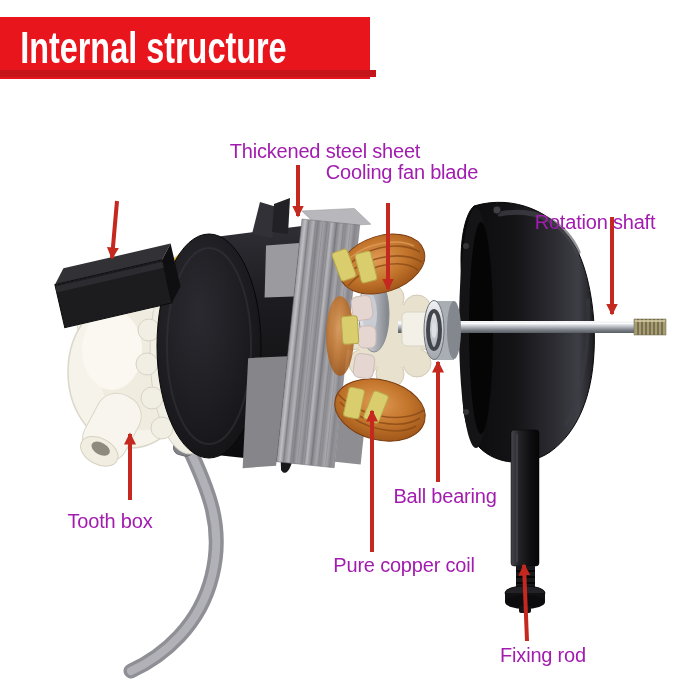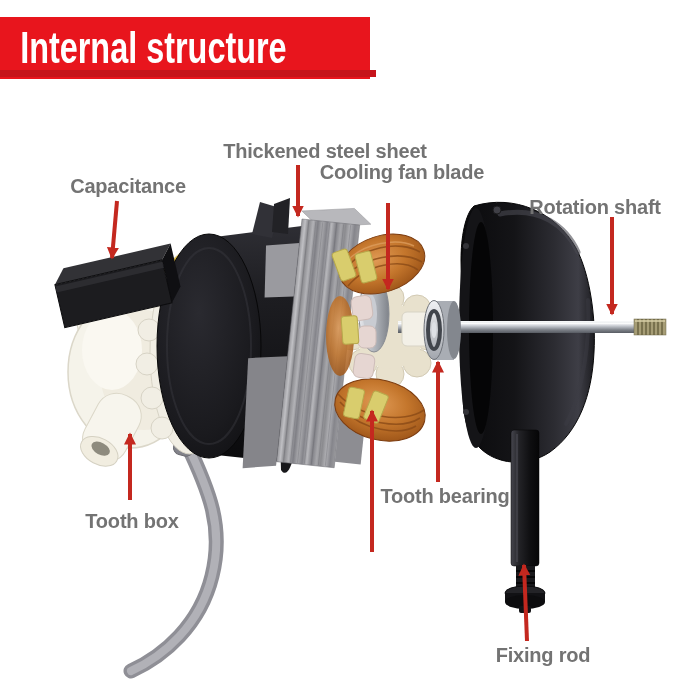--- a/index.html
+++ b/index.html
@@ -3,22 +3,22 @@
 <meta charset="utf-8">
 <style>
   html,body{margin:0;padding:0;background:#ffffff;}
   #stage{position:relative;width:700px;height:700px;background:#ffffff;overflow:hidden;
          font-family:"Liberation Sans",sans-serif;}
   .banner{position:absolute;left:0;top:5px;width:370px;height:62px;background:#e8151d;
           display:flex;align-items:center;margin-top:12px;}
   .banner-text{color:#ffffff;font-size:45px;font-weight:bold;letter-spacing:0;
                transform:scaleX(.72);transform-origin:left center;padding-left:28px;white-space:nowrap;}
   .banner-stripe{position:absolute;left:0;top:70px;width:376px;height:7px;background:#c6141b;}
-  .label{position:absolute;transform:translate(-50%,-50%);font-size:20px;font-weight:bold;
-         color:#737373;white-space:nowrap;letter-spacing:-.2px;}
+  .label{position:absolute;transform:translate(-50%,-50%);font-size:20px;font-weight:normal;
+         color:#a21caf;white-space:nowrap;letter-spacing:-.2px;}
   svg.art{position:absolute;left:0;top:0;}
 </style>
 </head>
 <body>
 
 <div id="stage">
 
   <div class="banner">
     <span class="banner-text">Internal structure</span>
   </div>
@@ -253,20 +253,20 @@
       <line x1="388" y1="203" x2="388" y2="289" marker-end="url(#ah)"></line>
       <line x1="117" y1="201" x2="112" y2="258" marker-end="url(#ah)"></line>
       <line x1="612" y1="217" x2="612" y2="314" marker-end="url(#ah)"></line>
       <line x1="130" y1="500" x2="130" y2="434" marker-end="url(#ah)"></line>
       <line x1="438" y1="482" x2="438" y2="362" marker-end="url(#ah)"></line>
       <line x1="372" y1="552" x2="372" y2="411" marker-end="url(#ah)"></line>
       <line x1="527" y1="641" x2="524" y2="565" marker-end="url(#ah)"></line>
     </g>
   </svg>
 
-  <div class="label" style="left:128px;top:186px">Capacitance</div>
   <div class="label" style="left:325px;top:151px">Thickened steel sheet</div>
   <div class="label" style="left:402px;top:172px">Cooling fan blade</div>
-  <div class="label" style="left:595px;top:207px">Rotation shaft</div>
-  <div class="label" style="left:132px;top:521px">Tooth box</div>
-  <div class="label" style="left:445px;top:496px">Tooth bearing</div>
+  <div class="label" style="left:595px;top:222px">Rotation shaft</div>
+  <div class="label" style="left:110px;top:521px">Tooth box</div>
+  <div class="label" style="left:445px;top:496px">Ball bearing</div>
+  <div class="label" style="left:404px;top:565px">Pure copper coil</div>
   <div class="label" style="left:543px;top:655px">Fixing rod</div>
 </div>
 
 </body></html>

